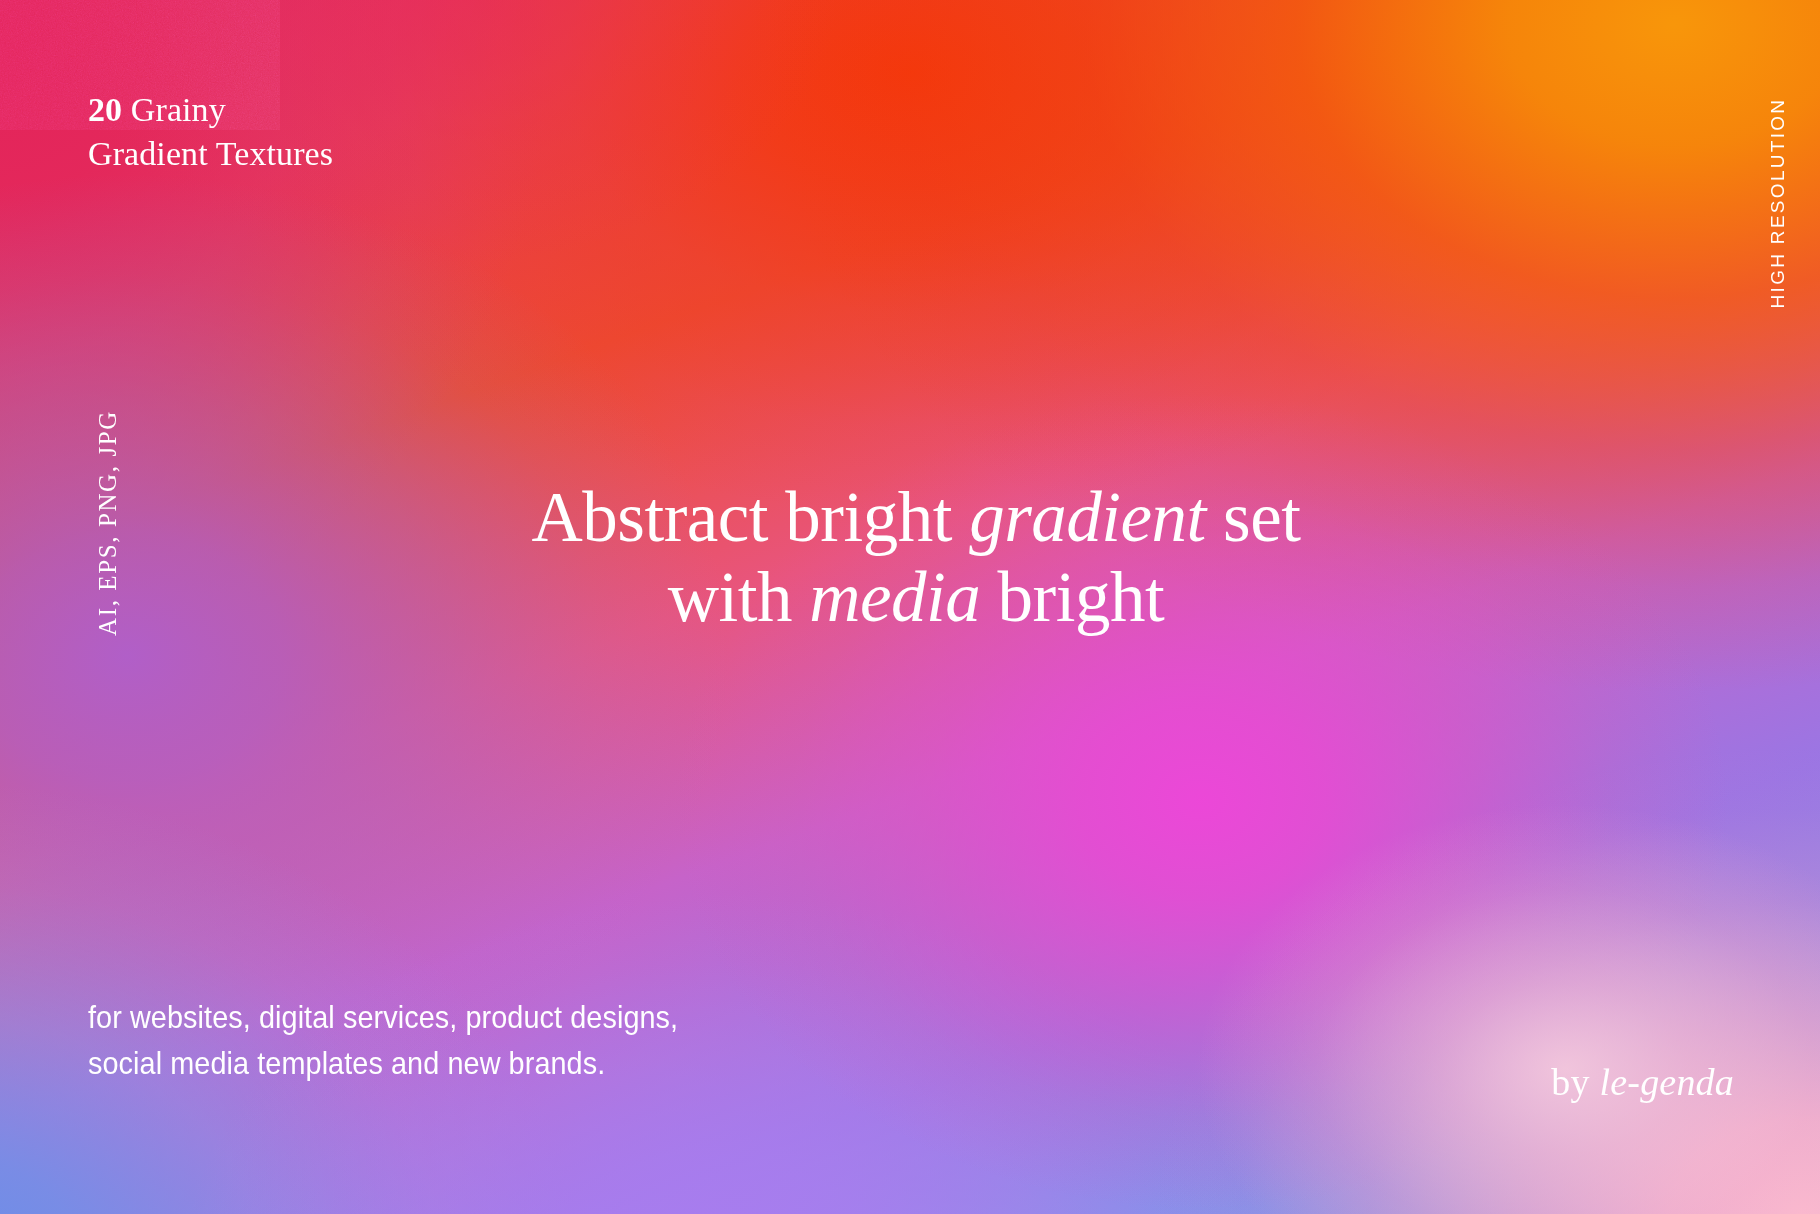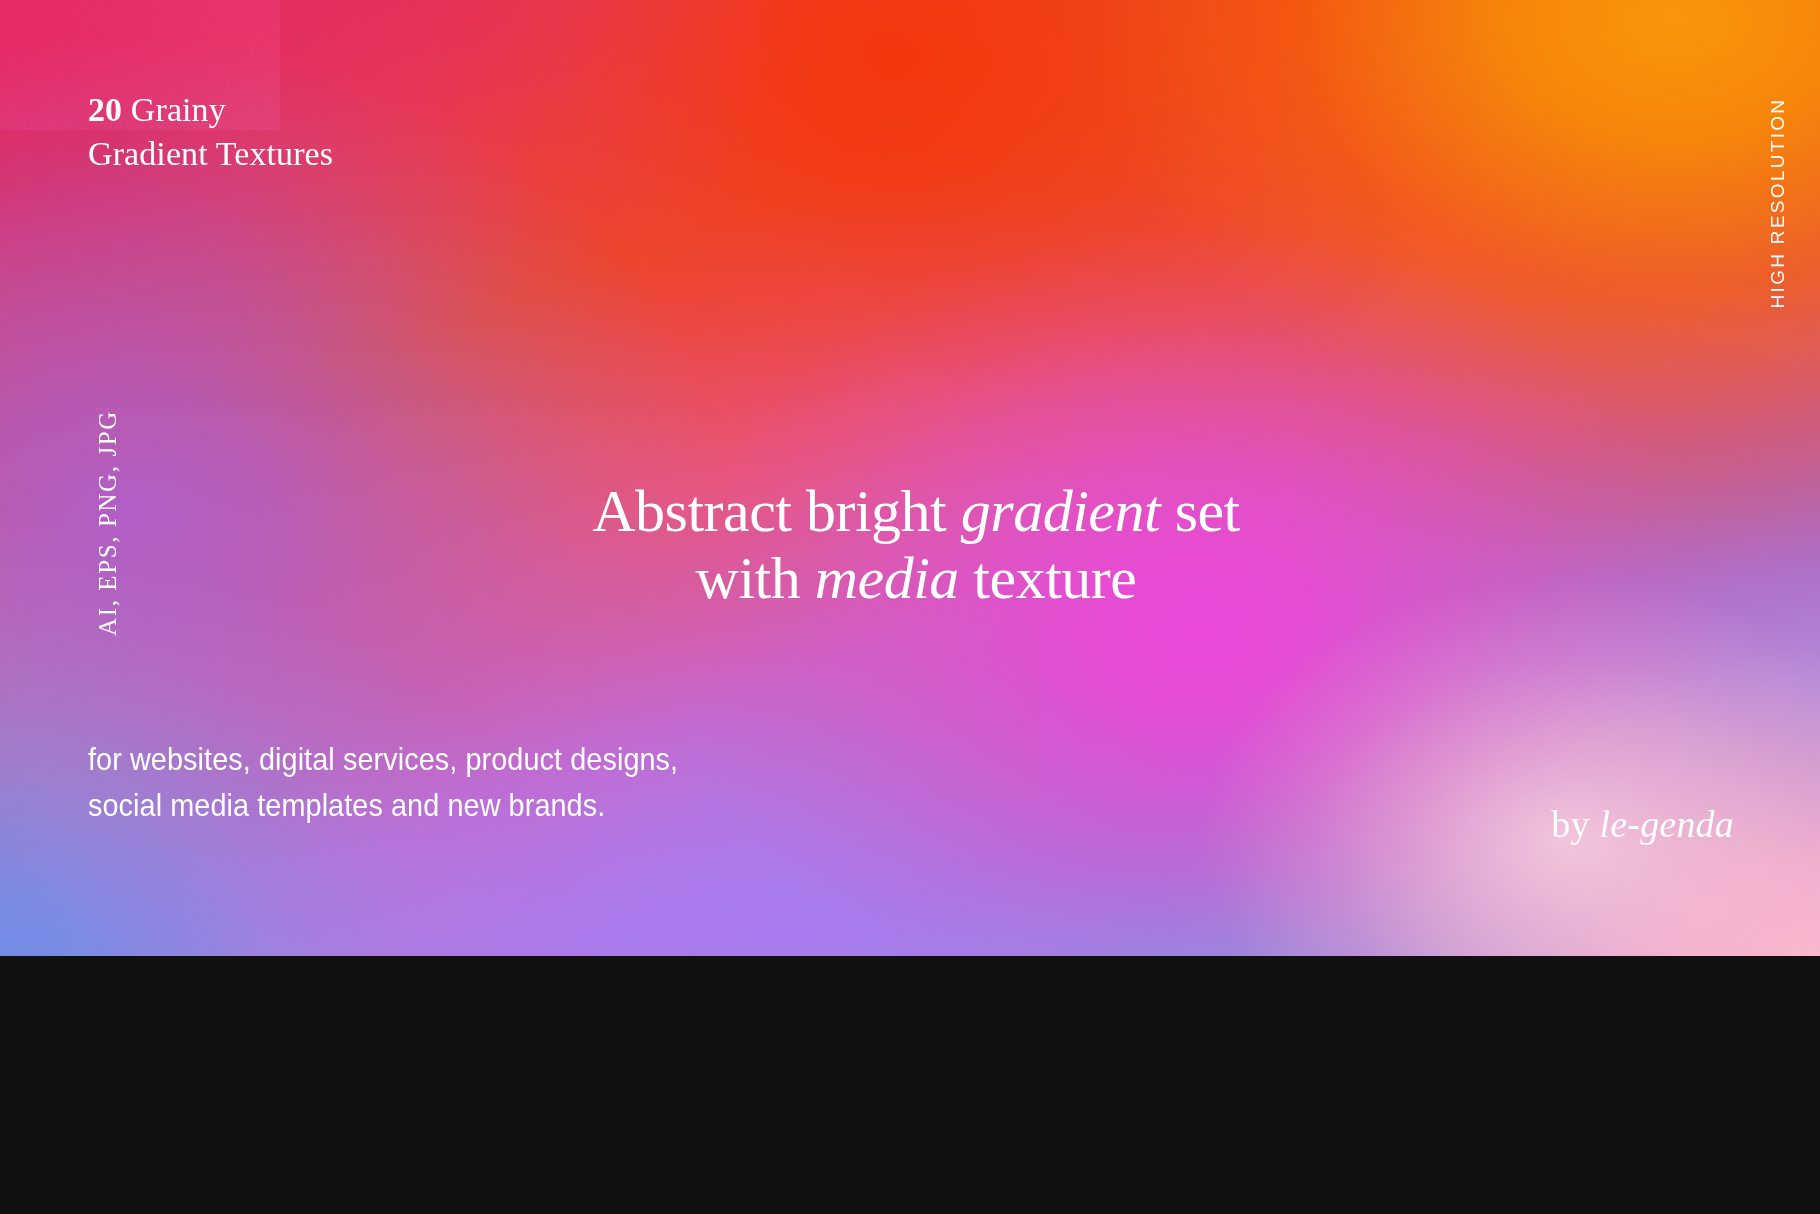--- a/index.html
+++ b/index.html
@@ -4,21 +4,21 @@
 <style>
   html, body {
     margin: 0;
     padding: 0;
     background: #111;
   }
 
   #poster {
     position: relative;
     width: 1820px;
-    height: 956px;
+    height: 1214px;
     overflow: hidden;
     background: #8b5cf6;
     font-family: "Liberation Serif", "DejaVu Serif", serif;
     -webkit-font-smoothing: antialiased;
   }
 
   
   .mesh {
     position: absolute;
     inset: 0;
@@ -200,21 +200,21 @@
     font-family: "Liberation Sans", "DejaVu Sans", sans-serif;
     font-size: 19px;
     letter-spacing: 2.3px;
   }
 
   #headline {
     left: 12px;
     right: 0;
     top: 478px;
     text-align: center;
-    font-size: 60px;
+    font-size: 71px;
     line-height: 1.12;
     letter-spacing: -0.5px;
     white-space: pre-line;
   }
   #headline .it { font-style: italic; }
 
   #blurb {
     left: 88px;
     bottom: 128px;
     font-family: "Liberation Sans", "DejaVu Sans", sans-serif;
@@ -273,20 +273,20 @@
 
   <div class="txt" id="formats">
     <span>AI, EPS, PNG, JPG</span>
   </div>
 
   <div class="txt" id="resolution">
     <span>HIGH RESOLUTION</span>
   </div>
 
   <div class="txt" id="headline"><span>Abstract bright </span><span class="it">gradient</span><span> set
-with </span><span class="it">media</span><span> texture</span></div>
+with </span><span class="it">media</span><span> bright</span></div>
 
   <div class="txt" id="blurb">for websites, digital services, product designs,
 social media templates and new brands.</div>
 
   <div class="txt" id="byline"><span>by </span><span class="it">le-genda</span></div>
 
 </div>
 
 </body></html>

